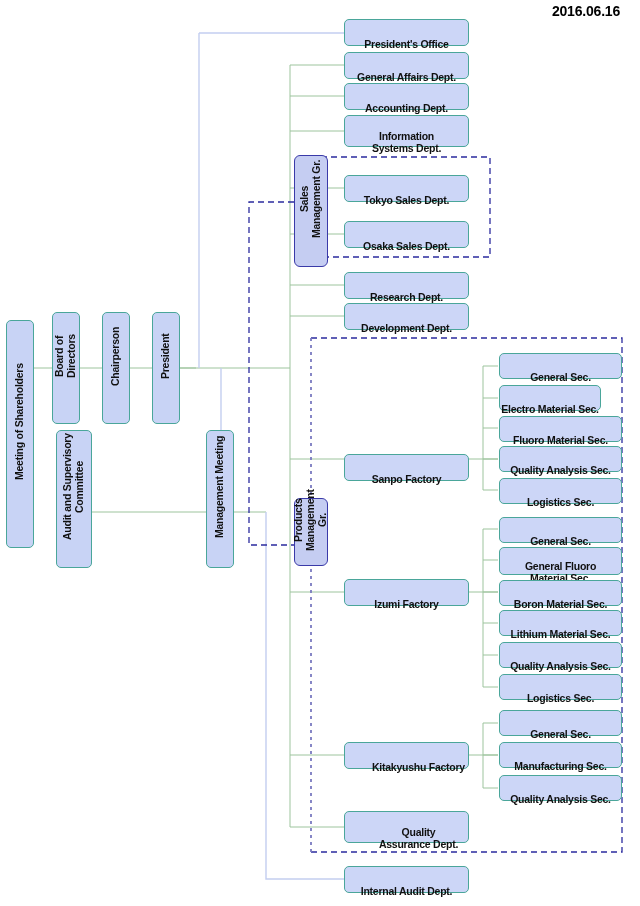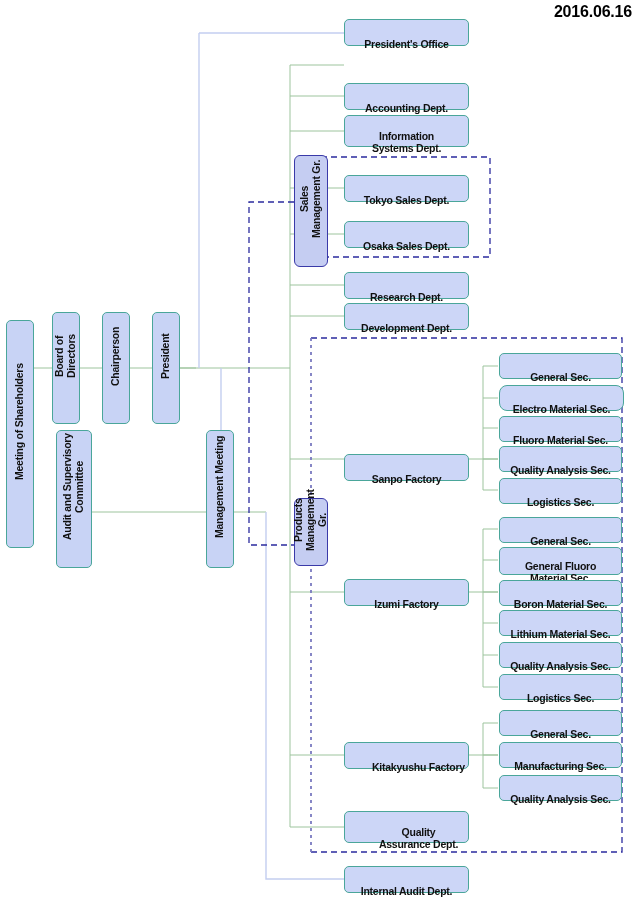--- a/index.html
+++ b/index.html
@@ -22,23 +22,23 @@
   #wires {
     position: absolute;
     left: 0;
     top: 0;
     width: 640px;
     height: 906px;
     pointer-events: none;
   }
   .date-stamp {
     position: absolute;
-    right: 8px;
+    right: 20px;
     top: 3px;
-    font-size: 16px;
+    font-size: 14px;
     font-weight: bold;
     color: #000000;
     letter-spacing: -0.2px;
   }
   .node {
     position: absolute;
     box-sizing: border-box;
     background: #ccd6f7;
     border: 1.3px solid #4aa69a;
     border-radius: 5px;
@@ -190,20 +190,23 @@
 
   <div class="node vert grp" style="left:294px; top:498px; width:34px; height:68px;">
     <span class="lbl">Products
 Management Gr.</span>
   </div>
 
   <div class="node" style="left:344px; top:19px; width:125px; height:27px;">
     <span class="lbl">President's Office</span>
   </div>
 
+  <div class="node" style="left:344px; top:52px; width:125px; height:27px;">
+    <span class="lbl">General Affairs Dept.</span>
+  </div>
 
   <div class="node" style="left:344px; top:83px; width:125px; height:27px;justify-content:center;">
     <span class="lbl">Accounting Dept.</span>
   </div>
 
   <div class="node" style="left:344px; top:115px; width:125px; height:32px;">
     <span class="lbl">Information
 Systems Dept.</span>
   </div>
 
@@ -240,21 +243,21 @@
 Assurance Dept.</span>
   </div>
 
   <div class="node" style="left:344px; top:866px; width:125px; height:27px;">
     <span class="lbl">Internal Audit Dept.</span>
   </div>
 
   <div class="node" style="left:499px; top:353px; width:123px; height:26px;">
     <span class="lbl">General Sec.</span>
   </div>
-  <div class="node" style="left:499px; top:385px; width:125px; height:26px;border-radius:8px;">
+  <div class="node" style="left:499px; top:385px; width:102px; height:26px;">
     <span class="lbl">Electro Material Sec.</span>
   </div>
   <div class="node" style="left:499px; top:416px; width:123px; height:26px;">
     <span class="lbl">Fluoro Material Sec.</span>
   </div>
   <div class="node" style="left:499px; top:446px; width:123px; height:26px;">
     <span class="lbl">Quality Analysis Sec.</span>
   </div>
   <div class="node" style="left:499px; top:478px; width:123px; height:26px;">
     <span class="lbl">Logistics Sec.</span>

